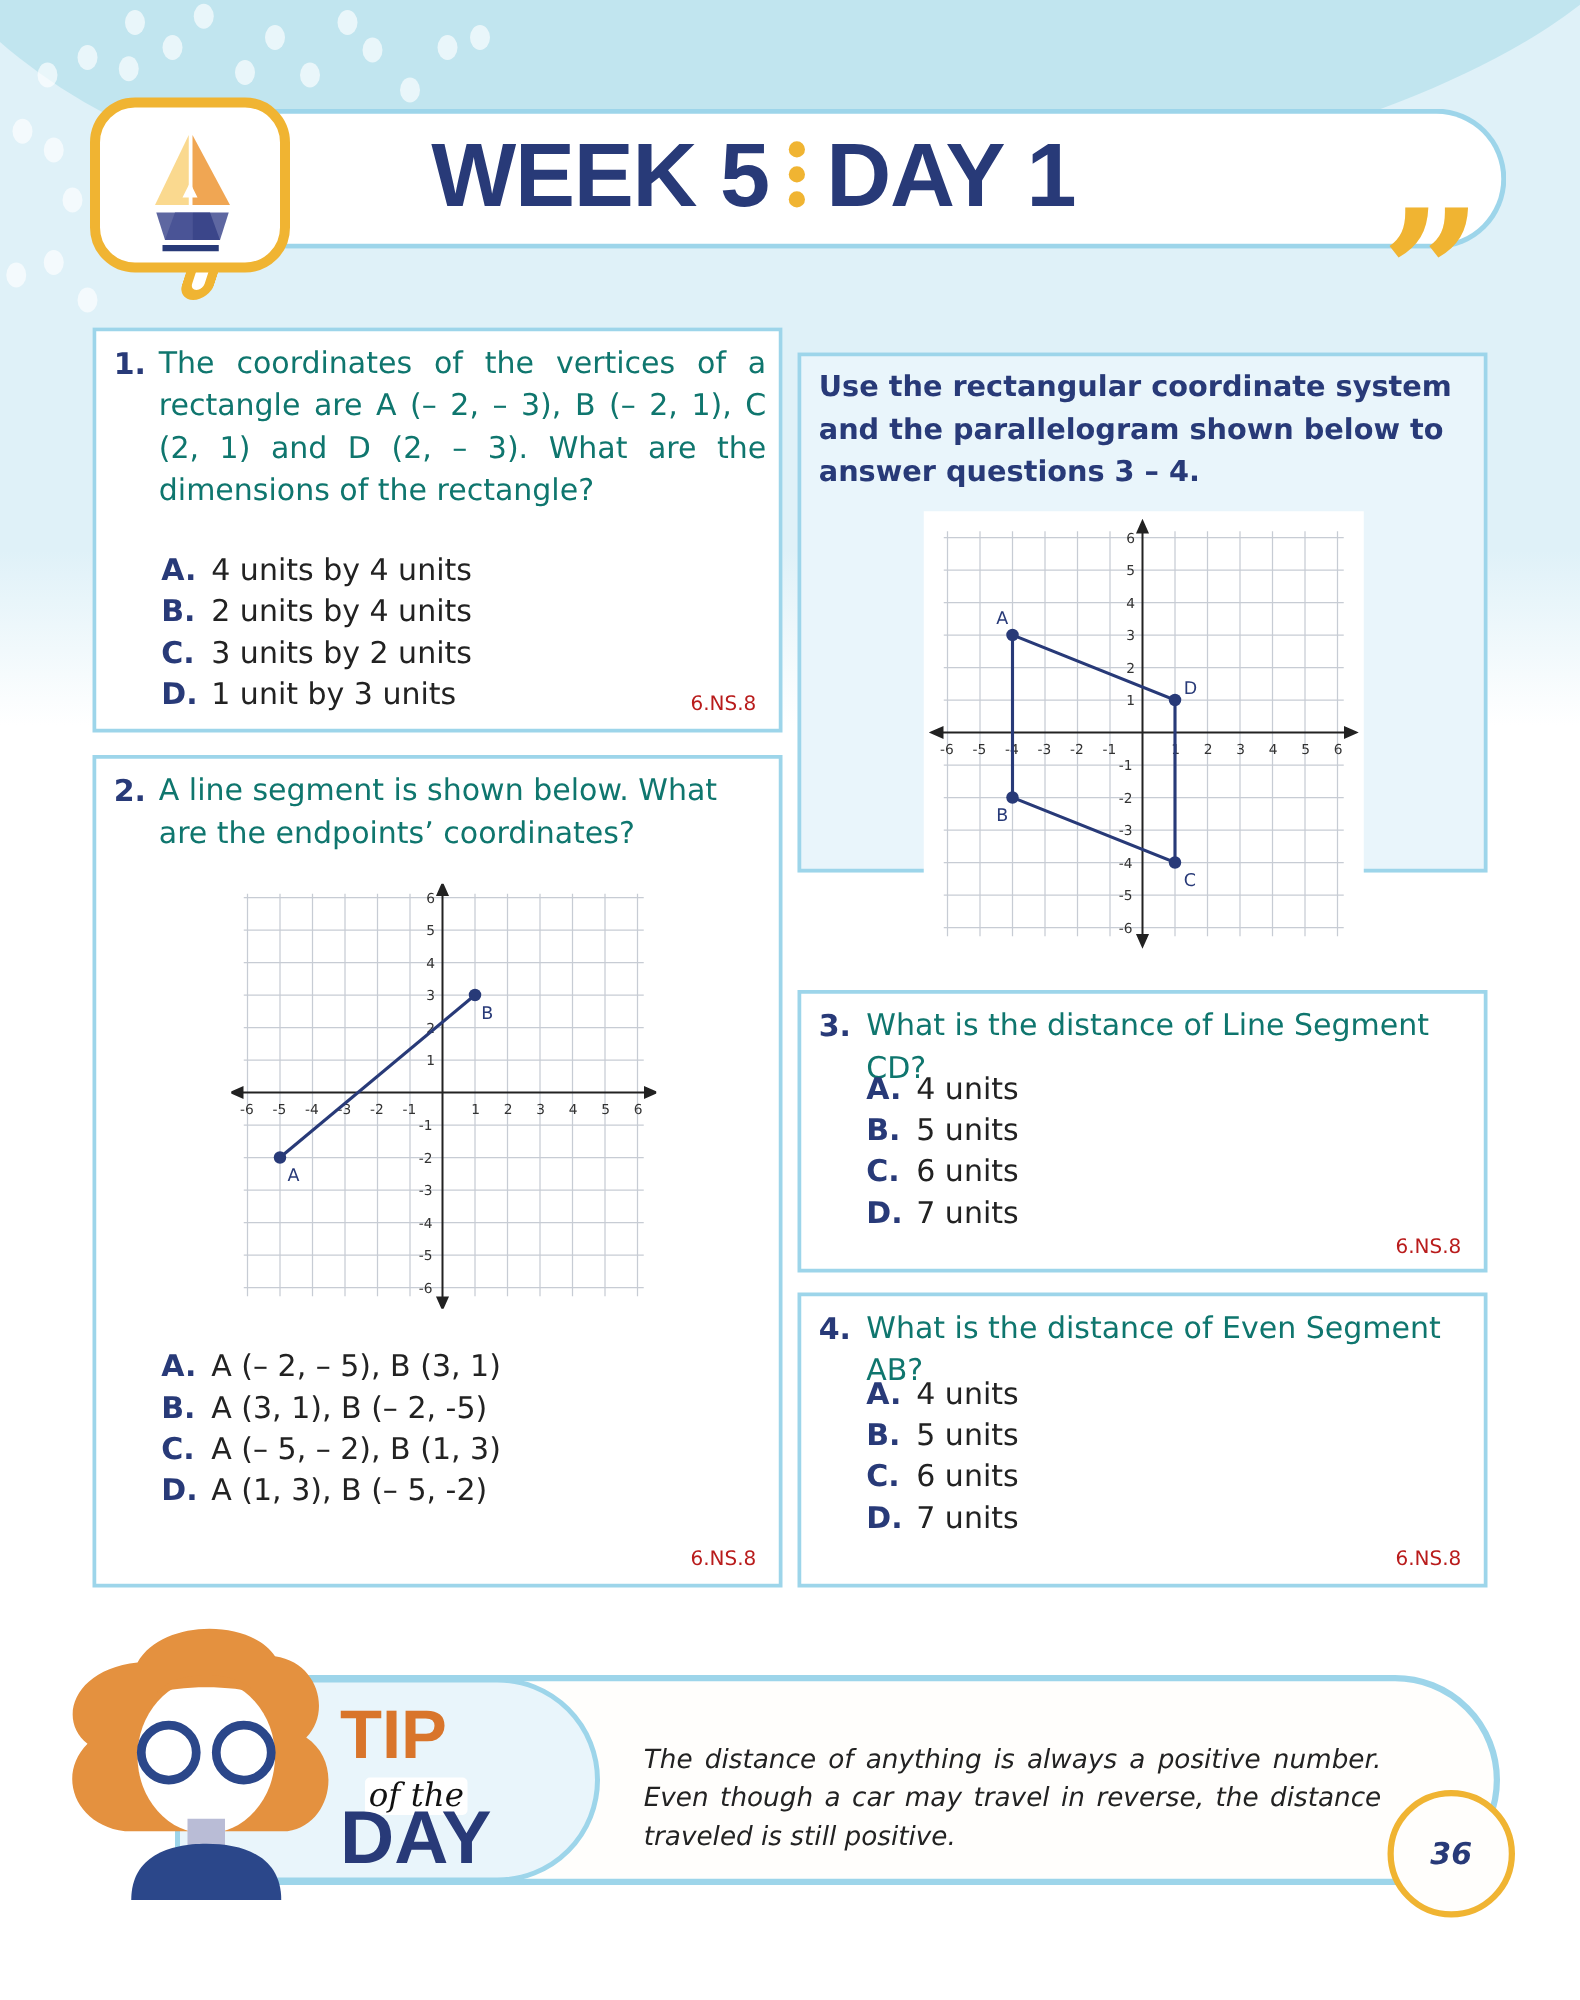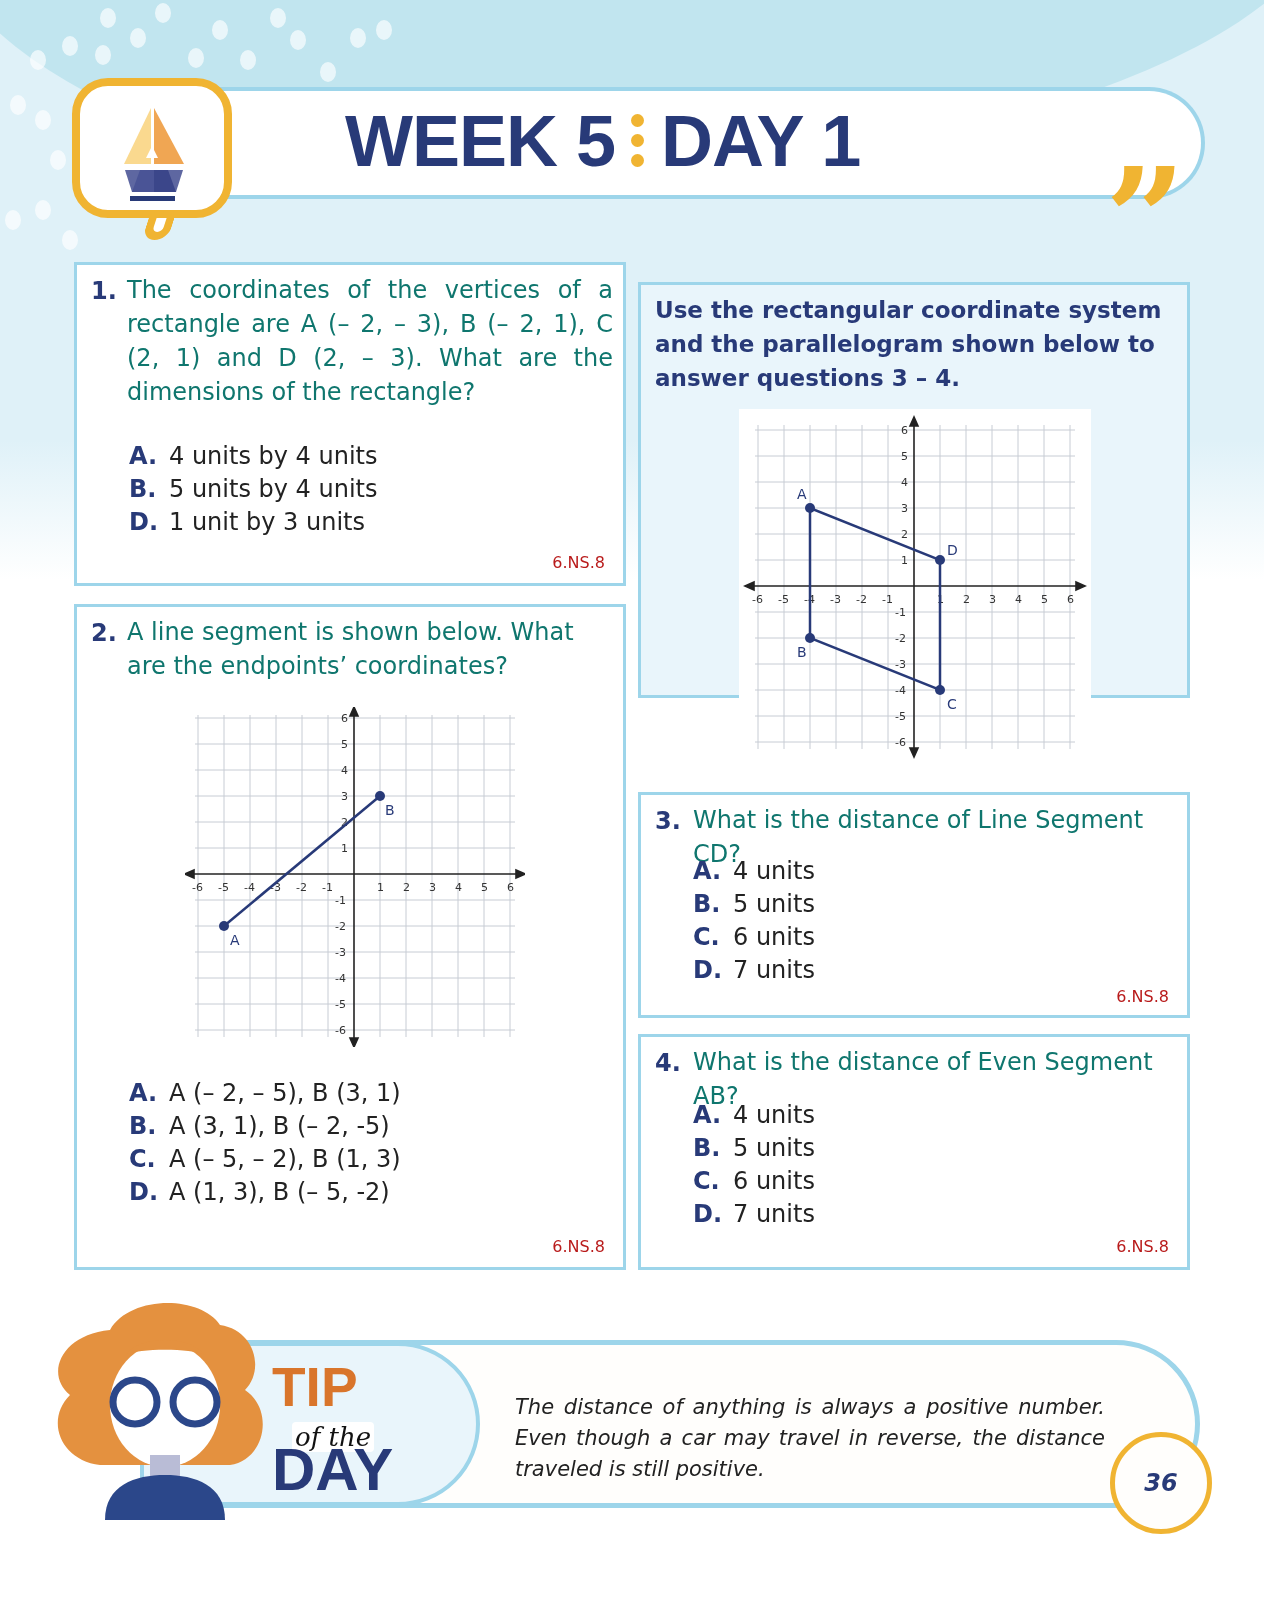--- a/index.html
+++ b/index.html
@@ -80,21 +80,22 @@
     <polygon points="74,84 88,84 96,106 74,106" fill="#3b468a"></polygon>
     <rect x="50" y="110" width="45" height="5" fill="#283a78"></rect>
   </svg>
 </div>
 
 <div class="box" style="left:74px;top:262px;width:552px;height:324px;">
   <div class="qnum" style="left:14px;top:12px;">1.</div>
   <div class="qtext" style="left:50px;top:8px;width:486px;text-align:justify;">The coordinates of the vertices of a rectangle are A (– 2, – 3),  B (– 2, 1),  C (2, 1) and  D (2, – 3). What are the dimensions of the rectangle?</div>
   <div class="opts" style="left:52px;top:175px;">
     <div class="opt"><span class="l">A.</span><span>4 units by 4 units</span></div>
-    <div class="opt"><span class="l">B.</span><span>5 units by 4 units</span></div>
+    <div class="opt"><span class="l">B.</span><span>2 units by 4 units</span></div>
+    <div class="opt"><span class="l">C.</span><span>3 units by 2 units</span></div>
     <div class="opt"><span class="l">D.</span><span>1 unit by 3 units</span></div>
   </div>
   <div class="std" style="right:18px;top:288px;">6.NS.8</div>
 </div>
 
 <div class="box" style="left:74px;top:604px;width:552px;height:666px;">
   <div class="qnum" style="left:14px;top:12px;">2.</div>
   <div class="qtext" style="left:50px;top:8px;width:486px;">A line segment is shown below. What are the endpoints’ coordinates?</div>
   <svg width="340" height="340" viewBox="0 0 340 340" style="position:absolute;left:108px;top:100px;">
     <g stroke="#c7ccd4" stroke-width="1">

